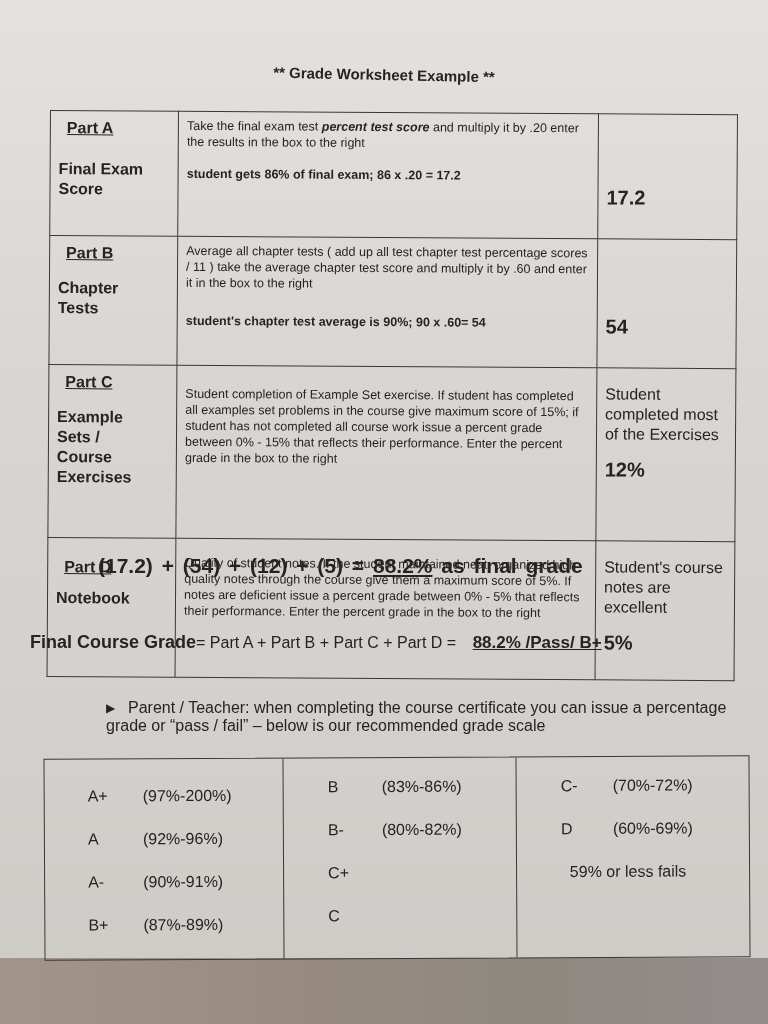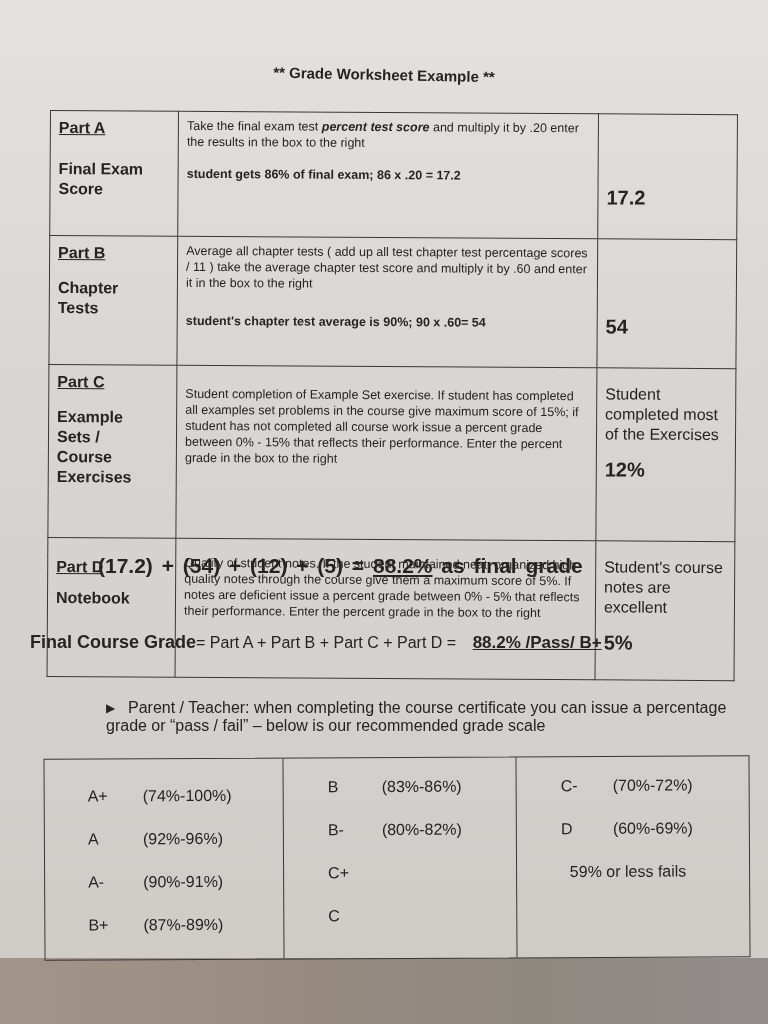--- a/index.html
+++ b/index.html
@@ -27,21 +27,21 @@
       position: absolute; left: 50px; top: 110px; width: 688px;
       border-collapse: collapse; transform: rotate(0.35deg);
       transform-origin: left top;
     }
     table.parts td {
       border: 1.5px solid #3a3836; vertical-align: top; padding: 0;
     }
     .col-label { width: 115px; padding: 8px 6px 2px 8px !important; position: relative; }
     .col-desc { width: 430px; padding: 6px 8px 2px 8px !important; font-size: 12.5px; line-height: 16px; position: relative; }
     .col-val { width: 126px; padding: 16px 8px !important; position: relative; }
-    .part-link { font-weight: bold; font-size: 16px; text-decoration: underline; display: block; }
+    .part-link { font-weight: bold; font-size: 16px; text-decoration: underline; display: block; margin-left: 8px; }
     .part-name { font-weight: bold; font-size: 16px; line-height: 20px; display: block; }
     .calc { font-weight: bold; font-size: 12.5px; display: block; }
     .val-big { font-weight: bold; font-size: 20px; display: block; }
     .val-note { font-size: 16px; line-height: 20px; display: block; }
     .row-a td { height: 92px; }
     .row-b td { height: 96px; }
     .row-c td { height: 140px; }
     .row-d td { height: 106px; }
     .formula {
       position: absolute; left: 98px; top: 554px; font-weight: bold; font-size: 21px;
@@ -162,21 +162,21 @@
 </div>
 
 <div class="note">
   <span class="bullet">▶</span><span class="text">Parent / Teacher:  when completing the course certificate you can issue a percentage grade or “pass / fail” – below is our recommended grade scale</span>
 </div>
 
 <div class="scale">
   <div class="scale-col">
     <div class="grade-row">
         <span class="grade-letter">A+</span>
-        <span>(74%-100%)</span>
+        <span>(97%-200%)</span>
       </div>
     <div class="grade-row">
         <span class="grade-letter">A</span>
         <span>(92%-96%)</span>
       </div>
     <div class="grade-row">
         <span class="grade-letter">A-</span>
         <span>(90%-91%)</span>
       </div>
     <div class="grade-row">

